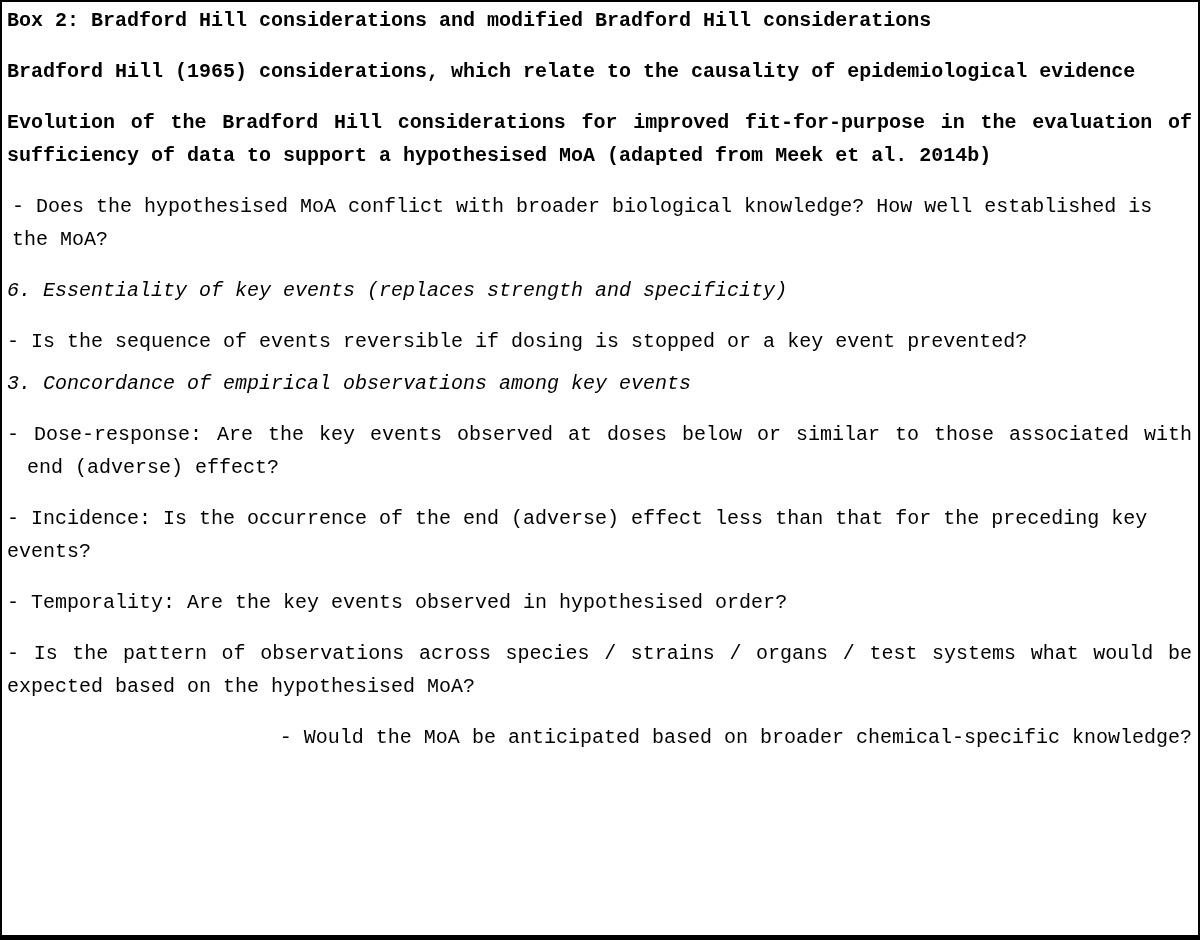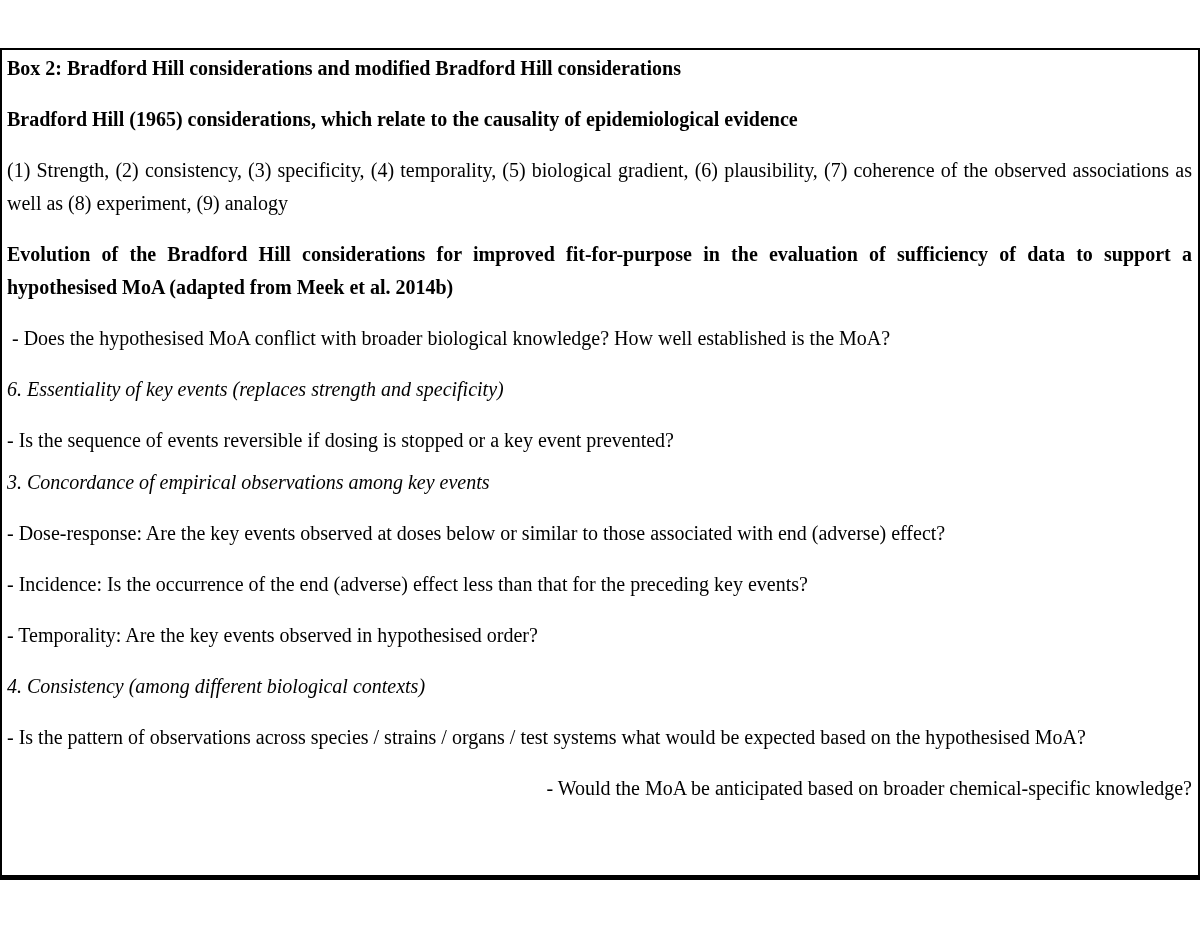--- a/index.html
+++ b/index.html
@@ -3,31 +3,30 @@
 <meta charset="utf-8">
 <style>
   html, body {
     margin: 0;
     padding: 0;
     background: #ffffff;
   }
   .box {
     box-sizing: border-box;
     width: 1200px;
-    height: 832px;
+    height: 940px;
     border: 2px solid #000000;
     border-bottom-width: 5px;
     background: #ffffff;
     color: #000000;
-    font-family: Liberation Serif, serif;
+    font-family: Liberation Mono, monospace;
     font-size: 20px;
     line-height: 33px;
     padding: 2px 6px 0 5px;
     overflow: hidden;
-    margin-top: 48px;
   }
   .box p {
     margin: 0 0 18px 0;
   }
   .bold   { font-weight: bold; }
   .italic { font-style: italic; }
   .justify { text-align: justify; }
   .tight  { margin-bottom: 9px !important; }
   .lead-space { padding-left: 5px; }
   .hang {
@@ -38,39 +37,37 @@
 </style>
 </head>
 <body>
 
 <div class="box">
 
   <p class="bold">Box 2: Bradford Hill considerations and modified Bradford Hill considerations</p>
 
   <p class="bold">Bradford Hill (1965) considerations, which relate to the causality of epidemiological evidence</p>
 
-  <p class="justify">(1) Strength, (2) consistency, (3) specificity, (4) temporality, (5) biological gradient, (6) plausibility, (7) coherence of the observed associations as well as (8) experiment, (9) analogy</p>
 
   <p class="bold justify">Evolution of the Bradford Hill considerations for improved fit-for-purpose in the evaluation of sufficiency of data to support a hypothesised MoA (adapted from Meek et al. 2014b)</p>
 
 
   <p class="lead-space">- Does the hypothesised MoA conflict with broader biological knowledge? How well established is the MoA?</p>
 
   <p class="italic">6. Essentiality of key events (replaces strength and specificity)</p>
 
   <p class="tight">- Is the sequence of events reversible if dosing is stopped or a key event prevented?</p>
 
   <p class="italic">3. Concordance of empirical observations among key events</p>
 
   <p class="justify hang">- Dose-response: Are the key events observed at doses below or similar to those associated with end (adverse) effect?</p>
 
   <p>- Incidence: Is the occurrence of the end (adverse) effect less than that for the preceding key events?</p>
 
   <p>- Temporality: Are the key events observed in hypothesised order?</p>
 
-  <p class="italic">4. Consistency (among different biological contexts)</p>
 
   <p class="justify">- Is the pattern of observations across species / strains / organs / test systems what would be expected based on the hypothesised MoA?</p>
 
 
   <p class="last">- Would the MoA be anticipated based on broader chemical-specific knowledge?</p>
 
 </div>
 
 </body></html>

